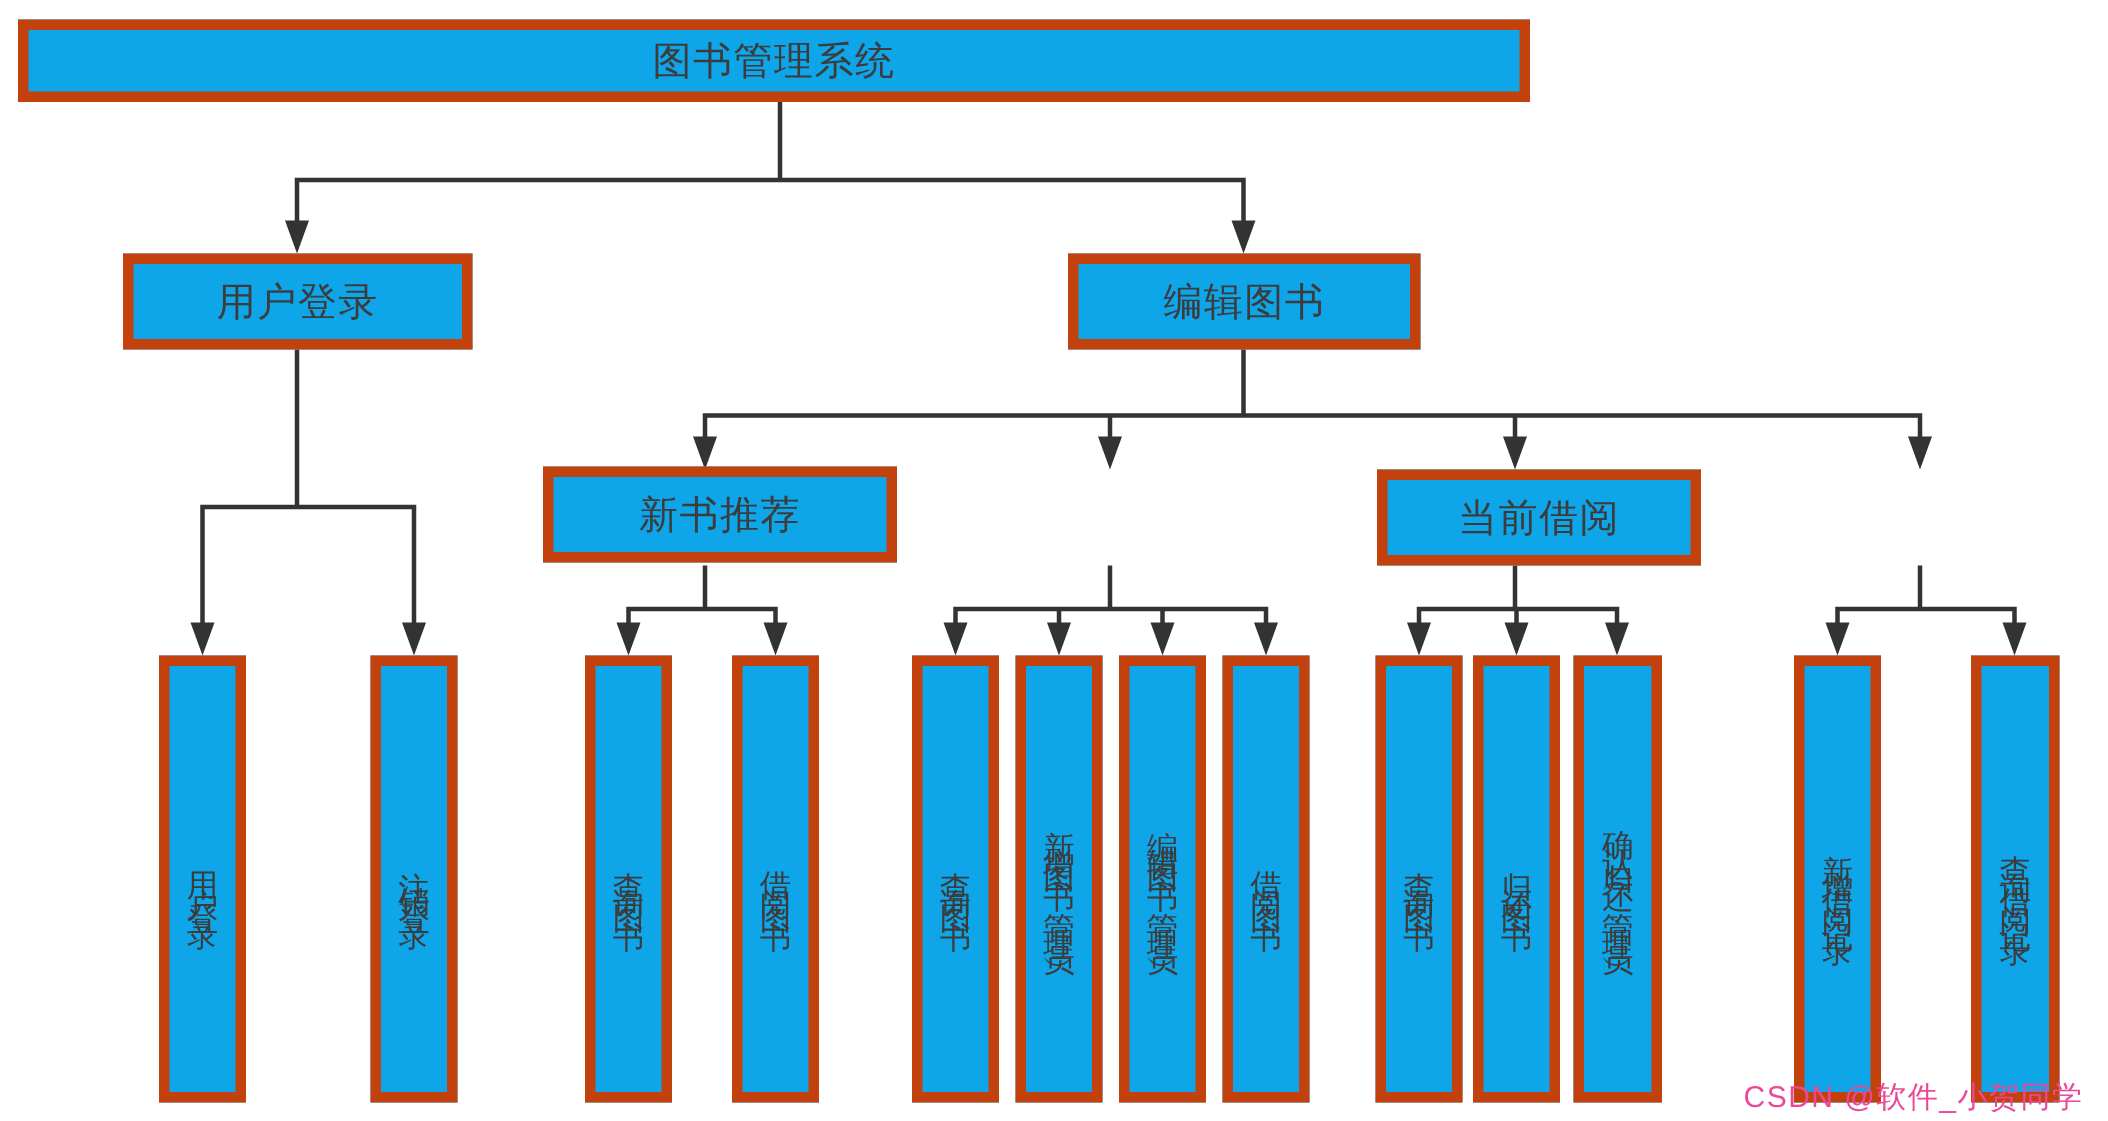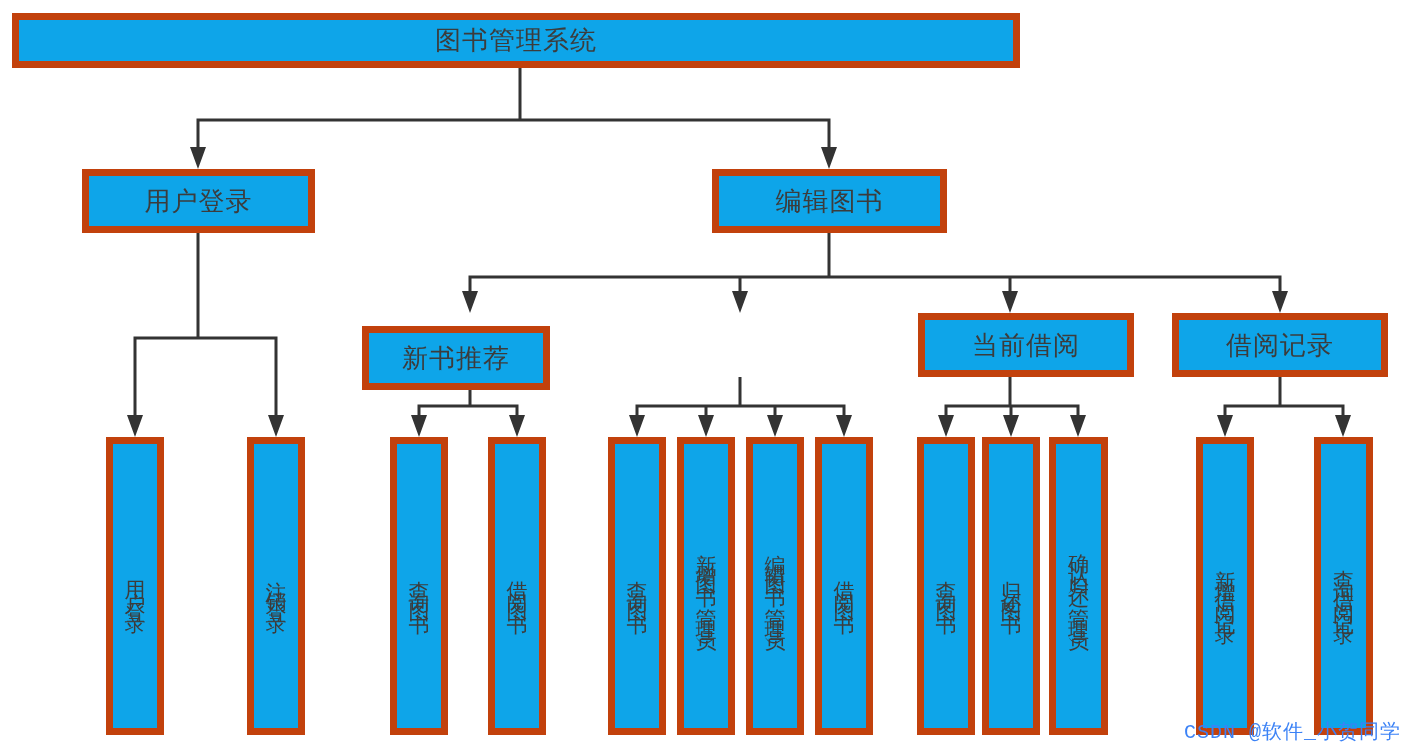--- a/index.html
+++ b/index.html
@@ -26,26 +26,25 @@
   .leaf span{
     writing-mode:vertical-rl;
     text-orientation:mixed;
     font-size:21px;
     letter-spacing:11px;
     color:#3c3c3c;
     white-space:nowrap;
   }
   .watermark{
     position:absolute;
-    right:4px;bottom:2px;
+    right:16px;bottom:2px;
     font-size:20px;
-    color:#3b82f6;
+    color:#ec4899;
     letter-spacing:1px;
     z-index:5;
-    font-family:Liberation Mono, monospace;
   }
 </style>
 </head>
 <body>
 
 <div id="stage">
 
   <svg id="connectors" viewBox="0 0 1405 747" xmlns="http://www.w3.org/2000/svg">
 
     <path class="ln" d="M520 68 V120 M196.5 120 H830.5 M198 120 V150 M829 120 V150"></path>
@@ -68,23 +67,22 @@
 
     <path class="ln" d="M1280 377 V406 M1223.5 406 H1344.5 M1225 406 V418 M1343 406 V418"></path>
     <path class="ar" d="M1217 415 H1233 L1225 437 Z M1335 415 H1351 L1343 437 Z"></path>
   </svg>
 
   <div class="node h-node" style="left:12px;top:13px;width:1008px;height:55px;">图书管理系统</div>
 
   <div class="node h-node" style="left:82px;top:169px;width:233px;height:64px;">用户登录</div>
   <div class="node h-node" style="left:712px;top:169px;width:235px;height:64px;">编辑图书</div>
 
-  <div class="node h-node" style="left:362px;top:326px;width:188px;height:64px;">新书推荐</div>
+  <div class="node h-node" style="left:362px;top:311px;width:236px;height:64px;">新书推荐</div>
   <div class="node h-node" style="left:902px;top:313px;width:216px;height:64px;margin-left:16px;">当前借阅</div>
-  <div class="node h-node" style="left:1172px;top:313px;width:216px;height:64px;">借阅记录</div>
 
   <div class="node leaf" style="left:106px;top:437px;width:58px;height:298px;">
     <span>用户登录</span>
   </div>
   <div class="node leaf" style="left:247px;top:437px;width:58px;height:298px;">
     <span>注销登录</span>
   </div>
 
   <div class="node leaf" style="left:390px;top:437px;width:58px;height:298px;">
     <span>查询图书</span>

